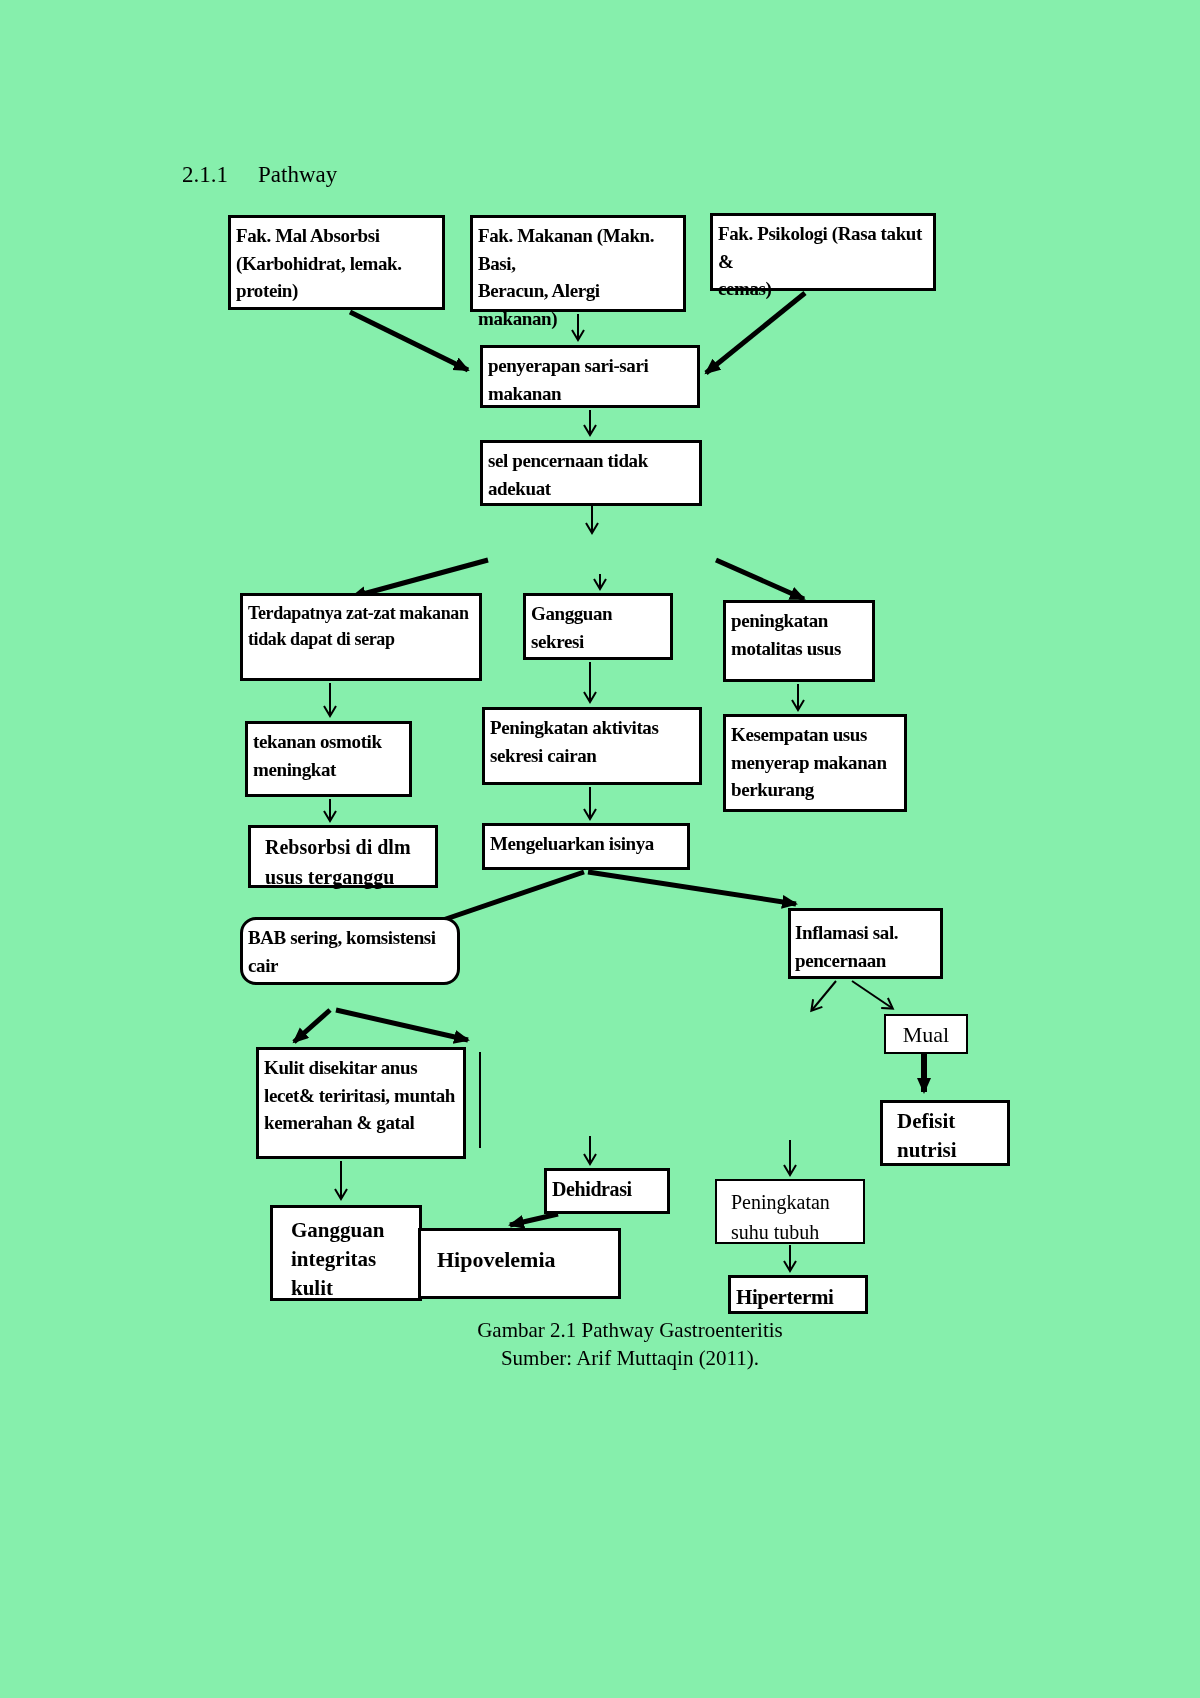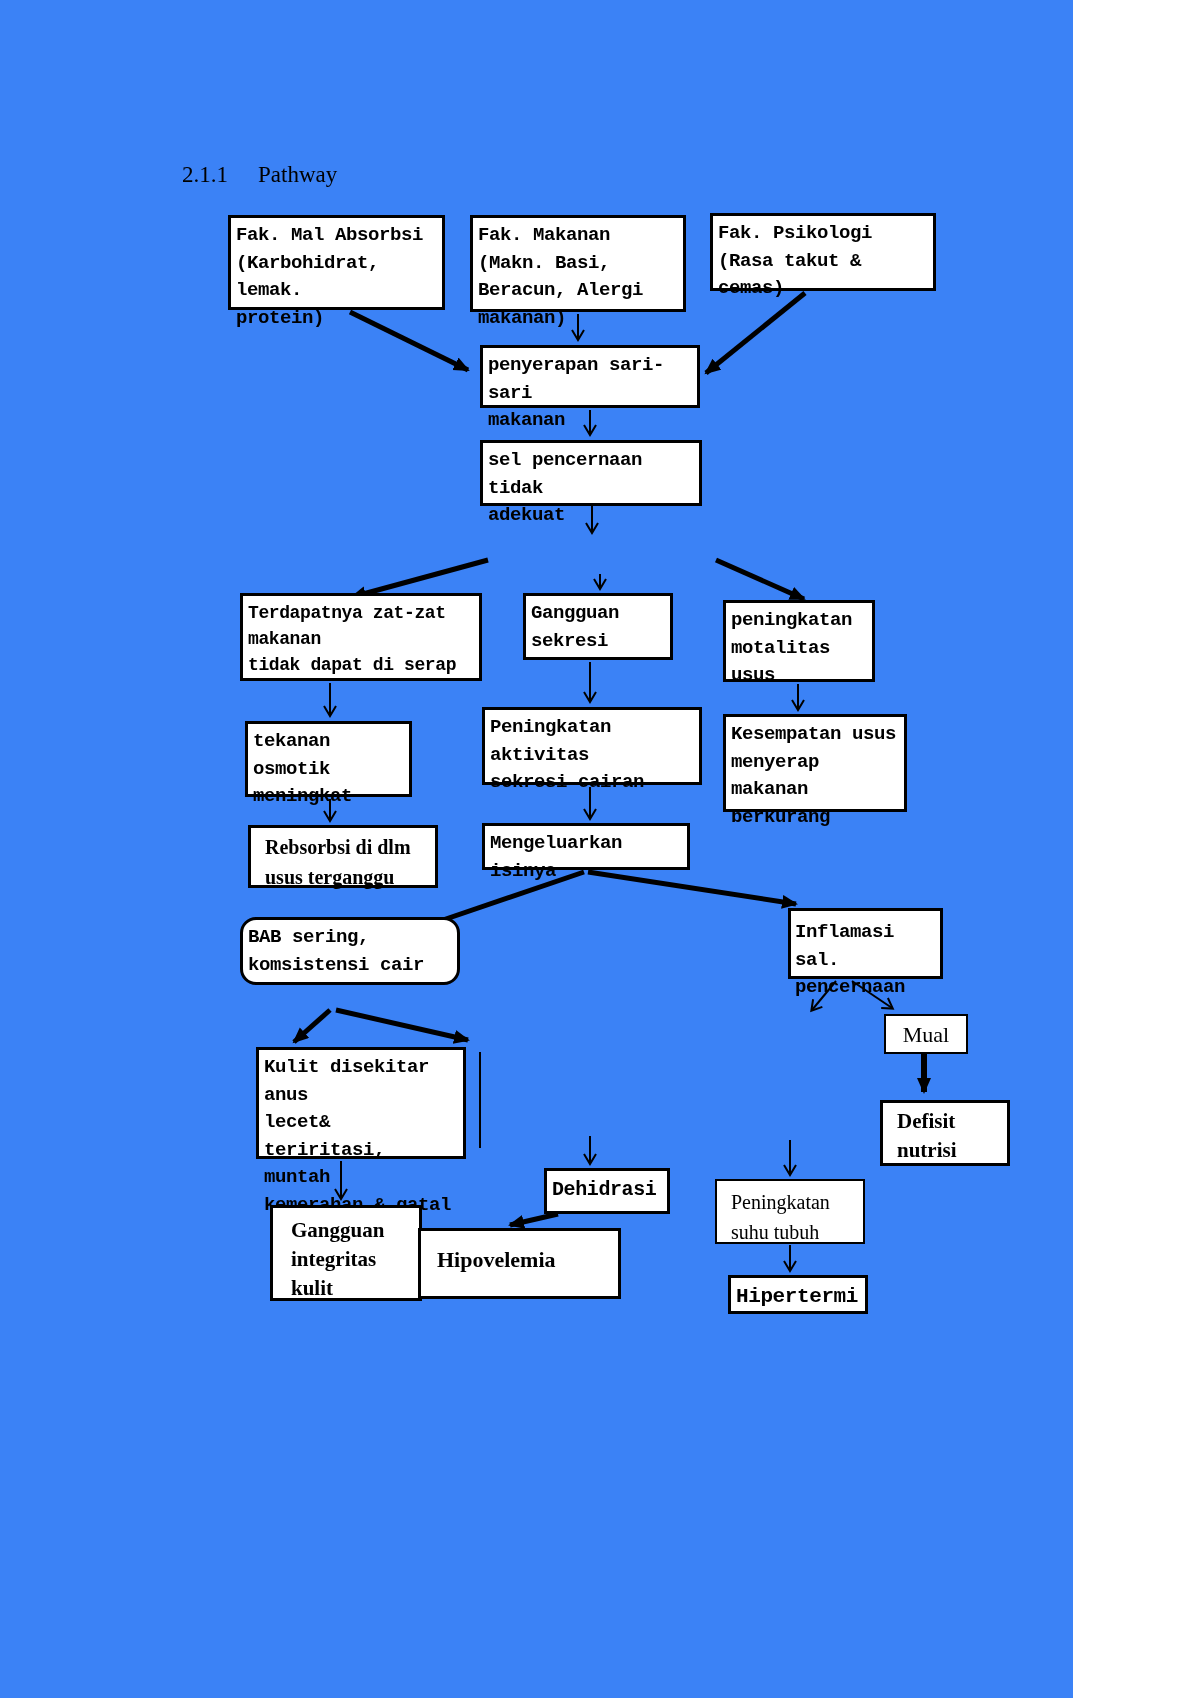--- a/index.html
+++ b/index.html
@@ -1,20 +1,20 @@
 <!DOCTYPE html>
 <html><head>
 <meta charset="utf-8">
 <style>
   html,body{margin:0;padding:0;background:#fff;}
-  .page{position:relative;width:1073px;height:1698px;background:#3b82f6;color:#000;overflow:hidden;}
+  .page{position:relative;width:1200px;height:1698px;background:#86efac;color:#000;overflow:hidden;}
   .title{position:absolute;left:182px;top:162px;font-family:"Liberation Serif",serif;
          font-size:23px;display:flex;gap:30px;color:#000;}
   .node{position:absolute;box-sizing:border-box;border:3px solid #000;background:#fff;
-        font-family:Liberation Mono, monospace;font-weight:bold;font-size:19px;
+        font-family:Liberation Serif, serif;font-weight:bold;font-size:19px;
         line-height:1.45;letter-spacing:-0.4px;white-space:pre-line;padding:4px 5px;color:#000;}
   .node.thin{border-width:2px;}
   .node.serif{font-family:"Liberation Serif",serif;letter-spacing:0;font-size:20px;line-height:1.5;}
   .node.reg{font-weight:normal;}
   .node.center{display:flex;align-items:center;justify-content:center;text-align:center;padding:0;}
   .caption{position:absolute;left:350px;top:1316px;width:560px;text-align:center;
            font-family:"Liberation Serif",serif;font-size:21px;line-height:1.35;color:#000;}
   svg.arrows{position:absolute;left:0;top:0;}
   .thinline{stroke:#000;stroke-width:2;fill:none;}
   .thickline{stroke:#000;stroke-width:5;fill:none;}
@@ -115,14 +115,18 @@
 
   <div class="node" style="left:544px;top:1168px;width:126px;height:46px;font-size:20px;">Dehidrasi</div>
   <div class="node serif" style="left:270px;top:1205px;width:152px;height:96px;padding-left:18px;padding-top:8px;font-size:21px;line-height:1.38;">Gangguan
 integritas
 kulit</div>
   <div class="node serif" style="left:418px;top:1228px;width:203px;height:71px;padding-left:16px;padding-top:12px;font-size:22px;">Hipovelemia</div>
   <div class="node serif reg thin" style="left:715px;top:1179px;width:150px;height:65px;padding-left:14px;padding-top:6px;">Peningkatan
 suhu tubuh</div>
   <div class="node" style="left:728px;top:1275px;width:140px;height:39px;font-size:21px;">Hipertermi</div>
 
+  <div class="caption">
+    <div>Gambar 2.1 Pathway Gastroenteritis</div>
+    <div>Sumber: Arif Muttaqin (2011).</div>
+  </div>
 
 </div>
 
 </body></html>

